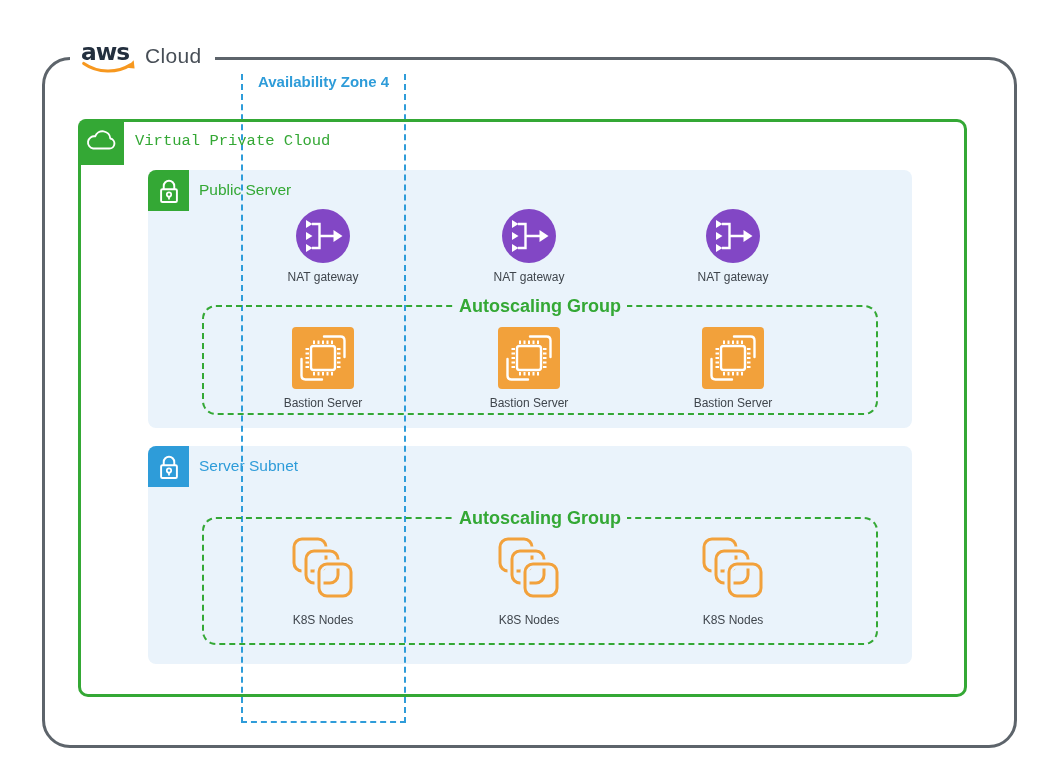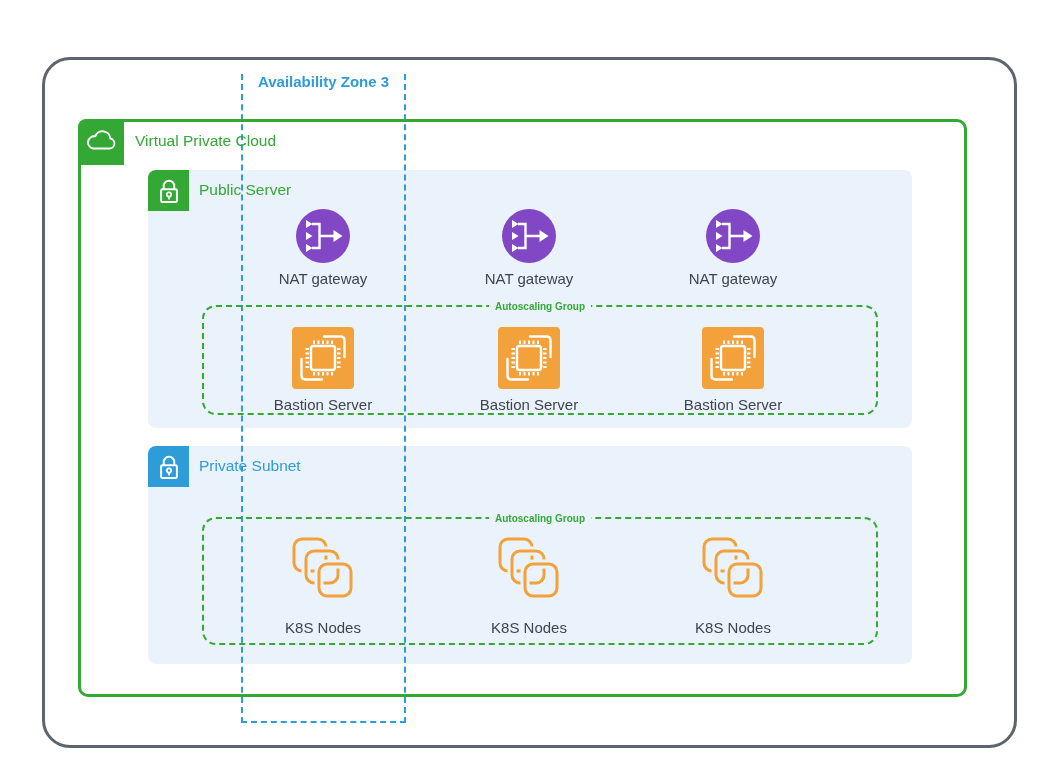--- a/index.html
+++ b/index.html
@@ -32,21 +32,21 @@
   .vpc {
     position:absolute; left:78px; top:119px; width:889px; height:578px;
     border:3px solid #34a835; border-radius:10px; z-index:4; pointer-events:none;
   }
   .vpc-icon {
     position:absolute; left:78px; top:119px; width:46px; height:46px;
     background:#34a835; z-index:6; display:flex; align-items:center; justify-content:center;
     border-top-left-radius:8px;
   }
   .vpc-label {
-    position:absolute; left:135px; top:132px; font-size:15.5px; color:#34a835; z-index:6;
+    position:absolute; left:135px; top:132px; font-size:15.5px; color:#34a835; z-index:6;font-family:Liberation Mono, monospace;
   }
   
   .subnet { position:absolute; left:148px; width:764px; background:#eaf3fb; border-radius:8px; z-index:2; }
   .subnet.public  { top:170px; height:258px; }
   .subnet.private { top:446px; height:218px; }
   .subnet-icon {
     position:absolute; left:148px; width:41px; height:41px; z-index:6;
     display:flex; align-items:center; justify-content:center; border-top-left-radius:8px;
   }
   .subnet-icon.public  { top:170px; background:#34a835; }
@@ -56,49 +56,59 @@
   .subnet-label.private { top:457px; color:#2e9cd9; }
   
   .asg {
     position:absolute; left:202px; width:676px; z-index:5;
     border:2px dashed #34a835; border-radius:14px;
   }
   .asg.public  { top:305px; height:110px; }
   .asg.private { top:517px; height:128px; }
   .asg-label {
     position:absolute; top:-10px; left:50%; transform:translateX(-50%);
-    font-size:10px; font-weight:bold; color:#34a835; line-height:19px;
+    font-size:18px; font-weight:bold; color:#34a835; line-height:19px;
     background:#eaf3fb; padding:0 6px; white-space:nowrap;
   }
   
   .resource {
     position:absolute; width:140px; z-index:7;
     display:flex; flex-direction:column; align-items:center;
   }
   .rc1 { left:253px; } .rc2 { left:459px; } .rc3 { left:663px; }
   .resource.nat     { top:209px; }
   .resource.bastion { top:327px; }
   .resource.k8s     { top:536px; }
   .resource-label {
-    margin-top:7px; font-size:15px; color:#3f454c; white-space:nowrap;
+    margin-top:7px; font-size:12px; color:#3f454c; white-space:nowrap;
   }
   .resource.bastion .resource-label { }
-  .resource.k8s .resource-label { margin-top:19px; }
+  .resource.k8s .resource-label { margin-top:13px; }
   .icon-wrap { line-height:0; }
 </style>
 </head>
 <body>
 
 <div class="canvas">
 
   <div class="aws-cloud-box"></div>
 
+  <div class="aws-cloud-label">
+    <span class="icon-wrap">
+      <svg width="56" height="44" viewBox="0 0 60 46">
+        <text x="1" y="27" font-family="DejaVu Sans, sans-serif" font-size="25" font-weight="bold" fill="#232f3e" letter-spacing="-1">aws</text>
+        <path d="M4,31 C 19,41.5 40,41.5 54,32.5" fill="none" stroke="#f7981f" stroke-width="3.4" stroke-linecap="round"></path>
+        <path d="M57.5,27.5 L58.5,36.5 L49.5,35.5 Z" fill="#f7981f"></path>
+      </svg>
+    </span>
+    <span class="cloud-text">Cloud</span>
+  </div>
 
   <div class="az az1">
-    <div class="az-label">Availability Zone 3</div>
+    <div class="az-label">Availability Zone 4</div>
   </div>
 
   <div class="subnet public"></div>
   <div class="subnet private"></div>
 
   <div class="vpc"></div>
   <div class="vpc-icon">
     <svg width="40" height="40" viewBox="0 0 46 46">
       <path d="M14,30.5 h18.5 a5.8,5.8 0 0 0 1.2,-11.5 a9,9 0 0 0 -17.4,-2.5 a7,7 0 0 0 -2.3,14 z" fill="none" stroke="#ffffff" stroke-width="2.2" stroke-linejoin="round"></path>
     </svg>
@@ -116,21 +126,21 @@
   <div class="subnet-label public">Public Server</div>
 
   <div class="subnet-icon private">
     <svg width="36" height="36" viewBox="0 0 41 41">
       <path d="M14.5,19 v-4.2 a6,6 0 0 1 12,0 V19" fill="none" stroke="#ffffff" stroke-width="2.2"></path>
       <rect x="11.5" y="18.5" width="18" height="14.5" rx="1.5" fill="none" stroke="#ffffff" stroke-width="2.2"></rect>
       <circle cx="20.5" cy="24.5" r="2.5" fill="none" stroke="#ffffff" stroke-width="2"></circle>
       <line x1="20.5" y1="27" x2="20.5" y2="30.2" stroke="#ffffff" stroke-width="2"></line>
     </svg>
   </div>
-  <div class="subnet-label private">Private Subnet</div>
+  <div class="subnet-label private">Server Subnet</div>
 
   <div class="asg public">
     <div class="asg-label">Autoscaling Group</div>
   </div>
   <div class="asg private">
     <div class="asg-label">Autoscaling Group</div>
   </div>
 
   <div class="resource nat rc1">
     <span class="icon-wrap">

